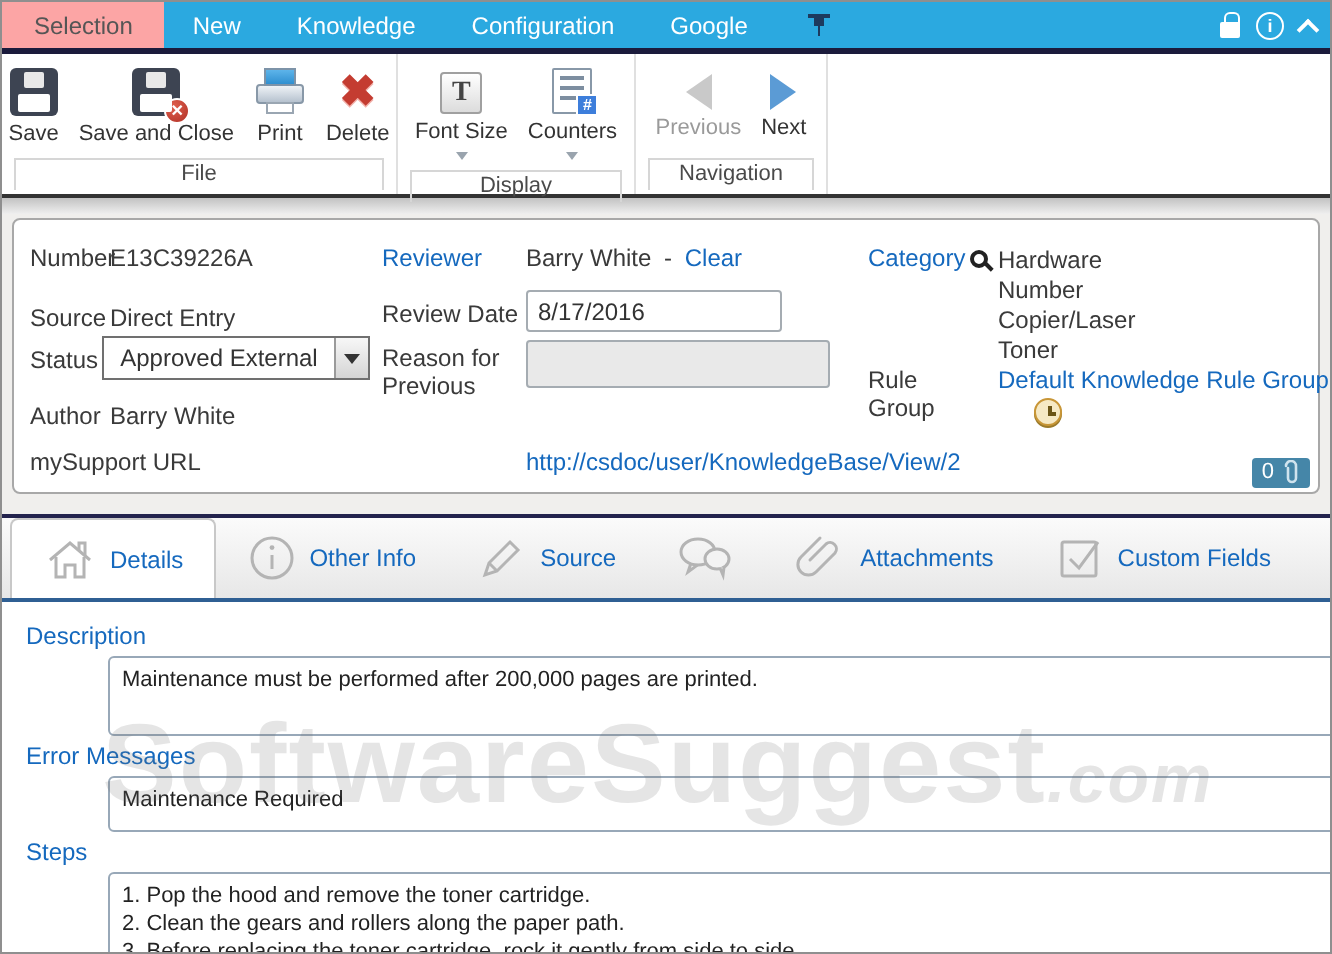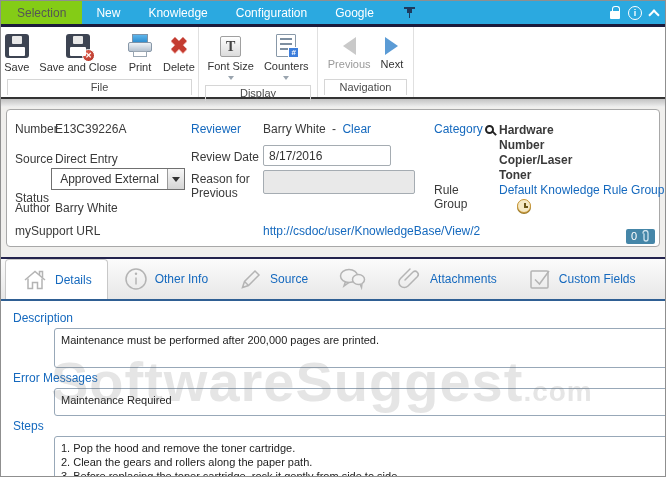--- a/index.html
+++ b/index.html
@@ -2,21 +2,21 @@
 <html><head>
 <meta charset="utf-8">
 <style>
   * { margin:0; padding:0; box-sizing:border-box; }
   body { font-family:"Liberation Sans", sans-serif; background:#fff; }
   .window { position:relative; width:666px; height:477px; border:1px solid #8f8f8f; overflow:hidden; background:#f0efed; }
 
   
   .topbar { height:23px; background:#2BA9E0; display:flex; align-items:stretch; position:relative; }
   .toptab { display:flex; align-items:center; padding:0 14px; font-size:12px; color:#fff; cursor:pointer; }
-  .toptab.active { background:#84cc16; color:#555; padding:0 16px; }
+  .toptab.active { background:#fca5a5; color:#555; padding:0 16px; }
   .icon-pin { position:relative; width:11px; height:12px; margin:6px 0 0 16px; }
   .icon-pin::before { content:""; position:absolute; top:0; left:0; width:11px; height:2px; background:#1d3a5e; }
   .icon-pin::after { content:""; position:absolute; top:2px; left:3px; width:5px; height:4px; background:#1d3a5e; box-shadow:2px 4px 0 -2px #1d3a5e, 0px 4px 0 -2px #1d3a5e; }
   .pin-stem { position:absolute; top:6px; left:5px; width:1px; height:5px; background:#1d3a5e; }
   .topbar-right { position:absolute; right:7px; top:0; height:23px; display:flex; align-items:center; gap:8px; }
   .icon-lock { position:relative; width:10px; height:8px; background:#fff; border-radius:1px; margin-top:4px; }
   .icon-lock::before { content:""; position:absolute; top:-5px; left:2px; width:6px; height:6px; border:1.5px solid #fff; border-bottom:none; border-radius:3px 3px 0 0; }
   .icon-infocirc { width:14px; height:14px; border:1.5px solid #fff; border-radius:50%; color:#fff; font-size:9px; font-weight:bold; display:flex; align-items:center; justify-content:center; }
   .icon-chevup { width:8px; height:8px; border-left:2px solid #fff; border-top:2px solid #fff; transform:rotate(45deg); margin-top:4px; }
   .darkline { height:3px; background:#1b1b3c; }
@@ -81,21 +81,21 @@
   
   .content { height:179px; background:#fff; border-top:2px solid #2f5f93; padding:7px 9px 0; position:relative; }
   .field-label { font-size:12px; color:#1569BE; margin:3px 0 3px 3px; }
   .content textarea { display:block; width:646px; border:1px solid #98a8b8; border-radius:3px; resize:none; font-family:"Liberation Sans", sans-serif; font-size:11px; color:#222; padding:4px 6px; line-height:14px;margin-left:44px; }
   .ta-desc { height:40px; }
   .ta-err { height:28px; }
   .ta-steps { height:52px; }
 
   .watermark { position:absolute; left:50px; top:348px; z-index:40; pointer-events:none; white-space:nowrap; color:rgba(110,110,110,0.18); font-weight:bold; letter-spacing:1px; }
   .watermark .wm-main { font-size:56px; }
-  .watermark .wm-suffix { font-size:28px; }
+  .watermark .wm-suffix { font-size:34px;font-style:italic; }
 </style>
 </head>
 <body>
 
 <div class="window">
 
   <div class="topbar">
     <div class="toptab active">
         <span>Selection</span>
       </div>
@@ -188,21 +188,21 @@
   <div class="sep-band"></div>
 
   <div class="form-panel">
 
     <div class="fp" style="left:8px; top:12px;">Number</div>
     <div class="fp" style="left:48px; top:12px;text-align:right;">E13C39226A</div>
 
     <div class="fp" style="left:8px; top:42px;">Source</div>
     <div class="fp" style="left:48px; top:42px;">Direct Entry</div>
 
-    <div class="fp" style="left:8px; top:81px;">Status</div>
+    <div class="fp" style="left:8px; top:63px;">Status</div>
     <div class="select-box">
       <span class="select-text">Approved External</span>
       <span class="select-arrow">
           <i></i>
         </span>
     </div>
 
     <div class="fp" style="left:8px; top:91px;">Author</div>
     <div class="fp" style="left:48px; top:91px;">Barry White</div>
 
@@ -221,21 +221,21 @@
 
     <div class="fp" style="left:184px; top:62px;">
       <div>Reason for</div>
       <div>Previous</div>
     </div>
     <input class="txt-input disabled" style="left: 256px; top: 60px; width: 152px; height: 24px;" disabled="">
 
     <div class="fp" style="left:427px; top:12px;">
       <a class="link">Category</a><span class="icon-search"></span>
     </div>
-    <div class="fp" style="left:492px; top:13px;font-weight:bold;">
+    <div class="fp" style="left:492px; top:13px;">
       <div class="cat-item">Hardware</div>
       <div class="cat-item">Number</div>
       <div class="cat-item">Copier/Laser</div>
       <div class="cat-item">Toner</div>
     </div>
 
     <div class="fp" style="left:427px; top:73px;">
       <div>Rule</div>
       <div>Group</div>
     </div>

